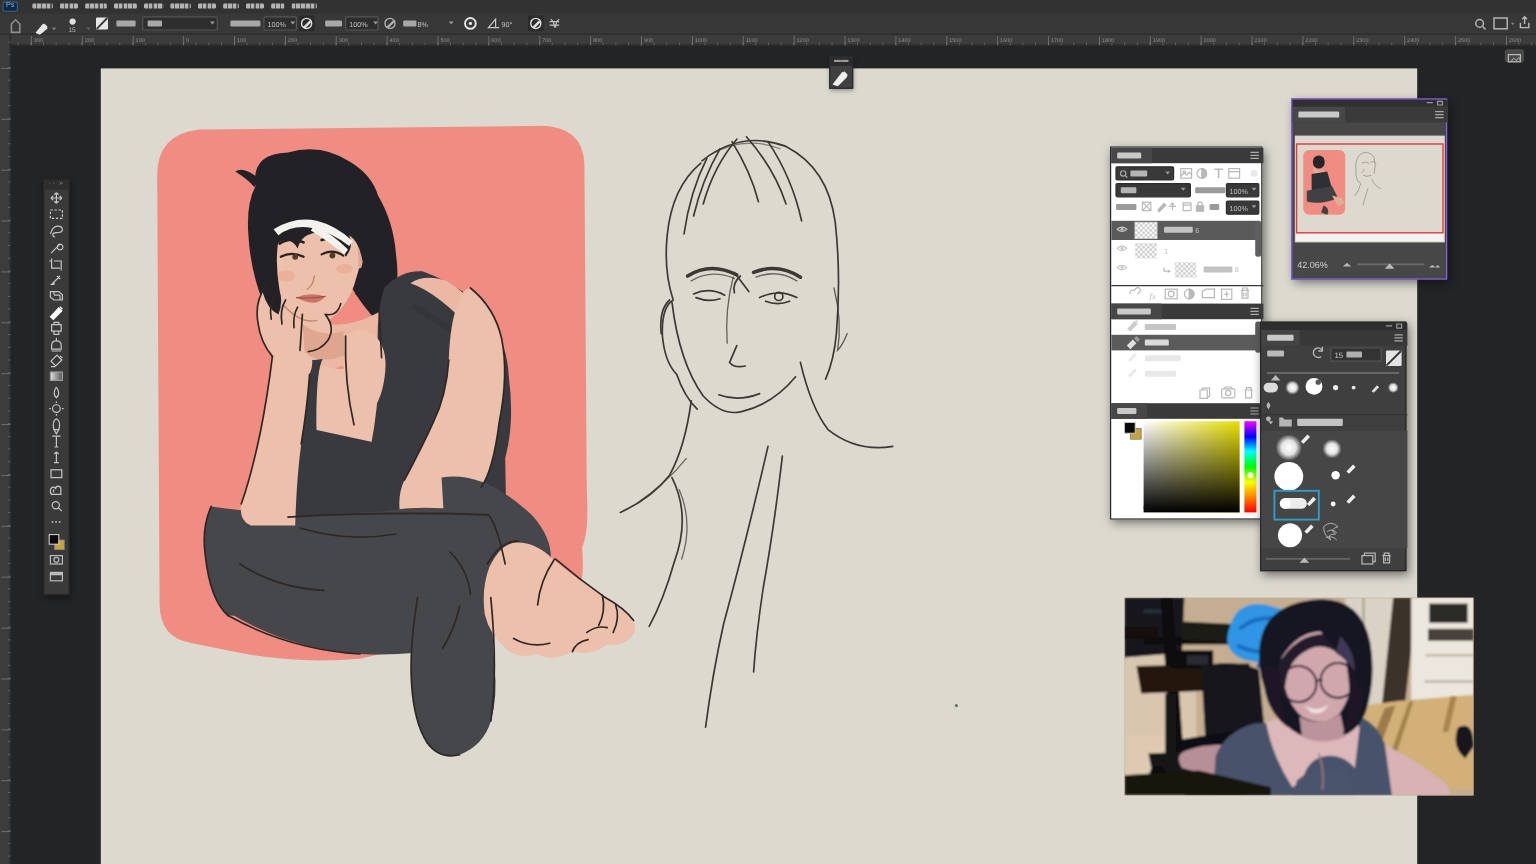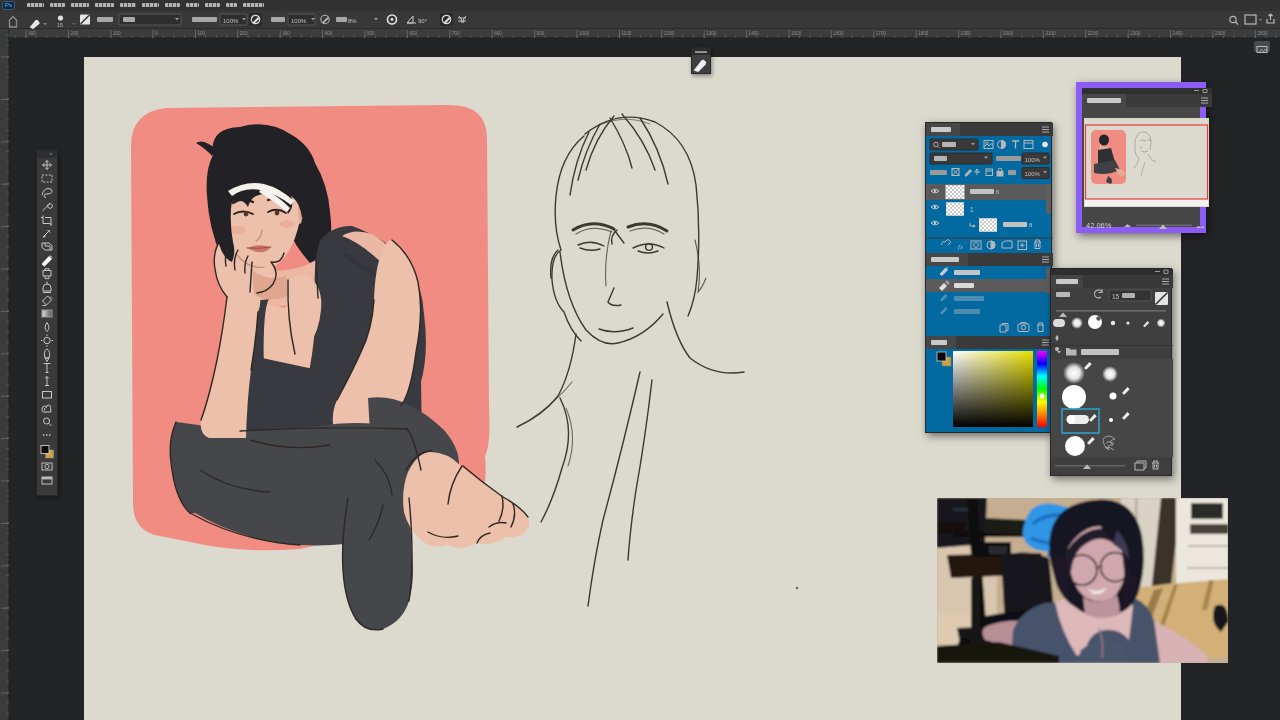--- a/index.html
+++ b/index.html
@@ -533,21 +533,21 @@
       <rect x="5" y="319" width="10" height="7" fill="none" stroke="#bbb"></rect>
         <rect x="5" y="319" width="10" height="2.4" fill="#bbb"></rect>
     </svg>
   </div>
   <div class="abs" id="minibrush" style="left:691px;top:47px;width:20px;height:27px;background:#404040;border:1px solid #282828;box-shadow:1px 2px 4px rgba(0,0,0,.4)">
     <div style="height:7px;background:#2c2c2c;color:#999;font-size:6px;line-height:6px;text-align:center">▬▬</div>
     <svg width="18" height="18">
         <path d="M3 15 L10 6 L13 9 L6 16 Z M11 5 l3 3" stroke="#f0f0f0" stroke-width="1.6" fill="#f0f0f0"></path>
       </svg>
   </div>
-  <div class="abs" id="layerspanel" style="left:925px;top:122px;width:127px;height:311px;background:#0369a1;border:1px solid #282828;box-shadow:2px 3px 8px rgba(0,0,0,.5)">
+  <div class="abs" id="layerspanel" style="left:925px;top:122px;width:127px;height:311px;background:#ffffff;border:1px solid #282828;box-shadow:2px 3px 8px rgba(0,0,0,.5)">
     <svg width="127" height="311">
       <rect x="0" y="0" width="127" height="13" fill="#3a3a3a"></rect>
       <rect x="0" y="0" width="34" height="13" fill="#474747"></rect>
       <rect x="5" y="4" width="20" height="5" fill="#c9c9c9" rx="1"></rect>
       <path d="M116,4 h7 M116,6.5 h7 M116,9 h7" stroke="#aaa" stroke-width="1"></path>
 
       <rect x="4" y="16" width="48" height="11" fill="#393939" stroke="#2e2e2e" rx="1"></rect>
       <circle cx="10" cy="21.5" r="2.2" fill="none" stroke="#aaa" stroke-width="1"></circle>
         <path d="M12 23.5 l1.5 1.5" stroke="#aaa"></path>
       <rect x="16" y="19" width="14" height="5" fill="#b5b5b5" rx="1"></rect>
@@ -691,21 +691,21 @@
             <stop offset="0.17" stop-color="#00f"></stop>
             <stop offset="0.33" stop-color="#0ff"></stop>
             <stop offset="0.5" stop-color="#0f0"></stop>
             <stop offset="0.67" stop-color="#ff0"></stop>
             <stop offset="0.83" stop-color="#f80"></stop>
             <stop offset="1" stop-color="#f00"></stop>
         </linearGradient>
       </defs>
     </svg>
   </div>
-  <div class="abs" id="navigator" style="left:1076px;top:82px;width:130px;height:151px;background:#474747;border:6px solid #8b5cf6;box-shadow:2px 3px 8px rgba(0,0,0,.5)">
+  <div class="abs" id="navigator" style="left:1076px;top:82px;width:130px;height:151px;background:#474747;border:1px solid #8b5cf6;box-shadow:2px 3px 8px rgba(0,0,0,.5)">
     <svg width="130" height="151">
       <rect x="0" y="0" width="130" height="6" fill="#303030"></rect>
       <path d="M112 2.5 h5 M121 1.5 h4 v3 h-4 z" stroke="#999" stroke-width="1" fill="none"></path>
       <rect x="0" y="6" width="130" height="13" fill="#3a3a3a"></rect>
       <rect x="0" y="6" width="44" height="13" fill="#474747"></rect>
       <rect x="5" y="10" width="34" height="5" fill="#c9c9c9" rx="1"></rect>
       <path d="M119,10 h7 M119,12.5 h7 M119,15 h7" stroke="#aaa" stroke-width="1"></path>
       <rect x="2" y="30" width="125" height="89" fill="#dcdacf"></rect>
       <rect x="3" y="111" width="123" height="7" fill="#f4f3f0"></rect>
 

